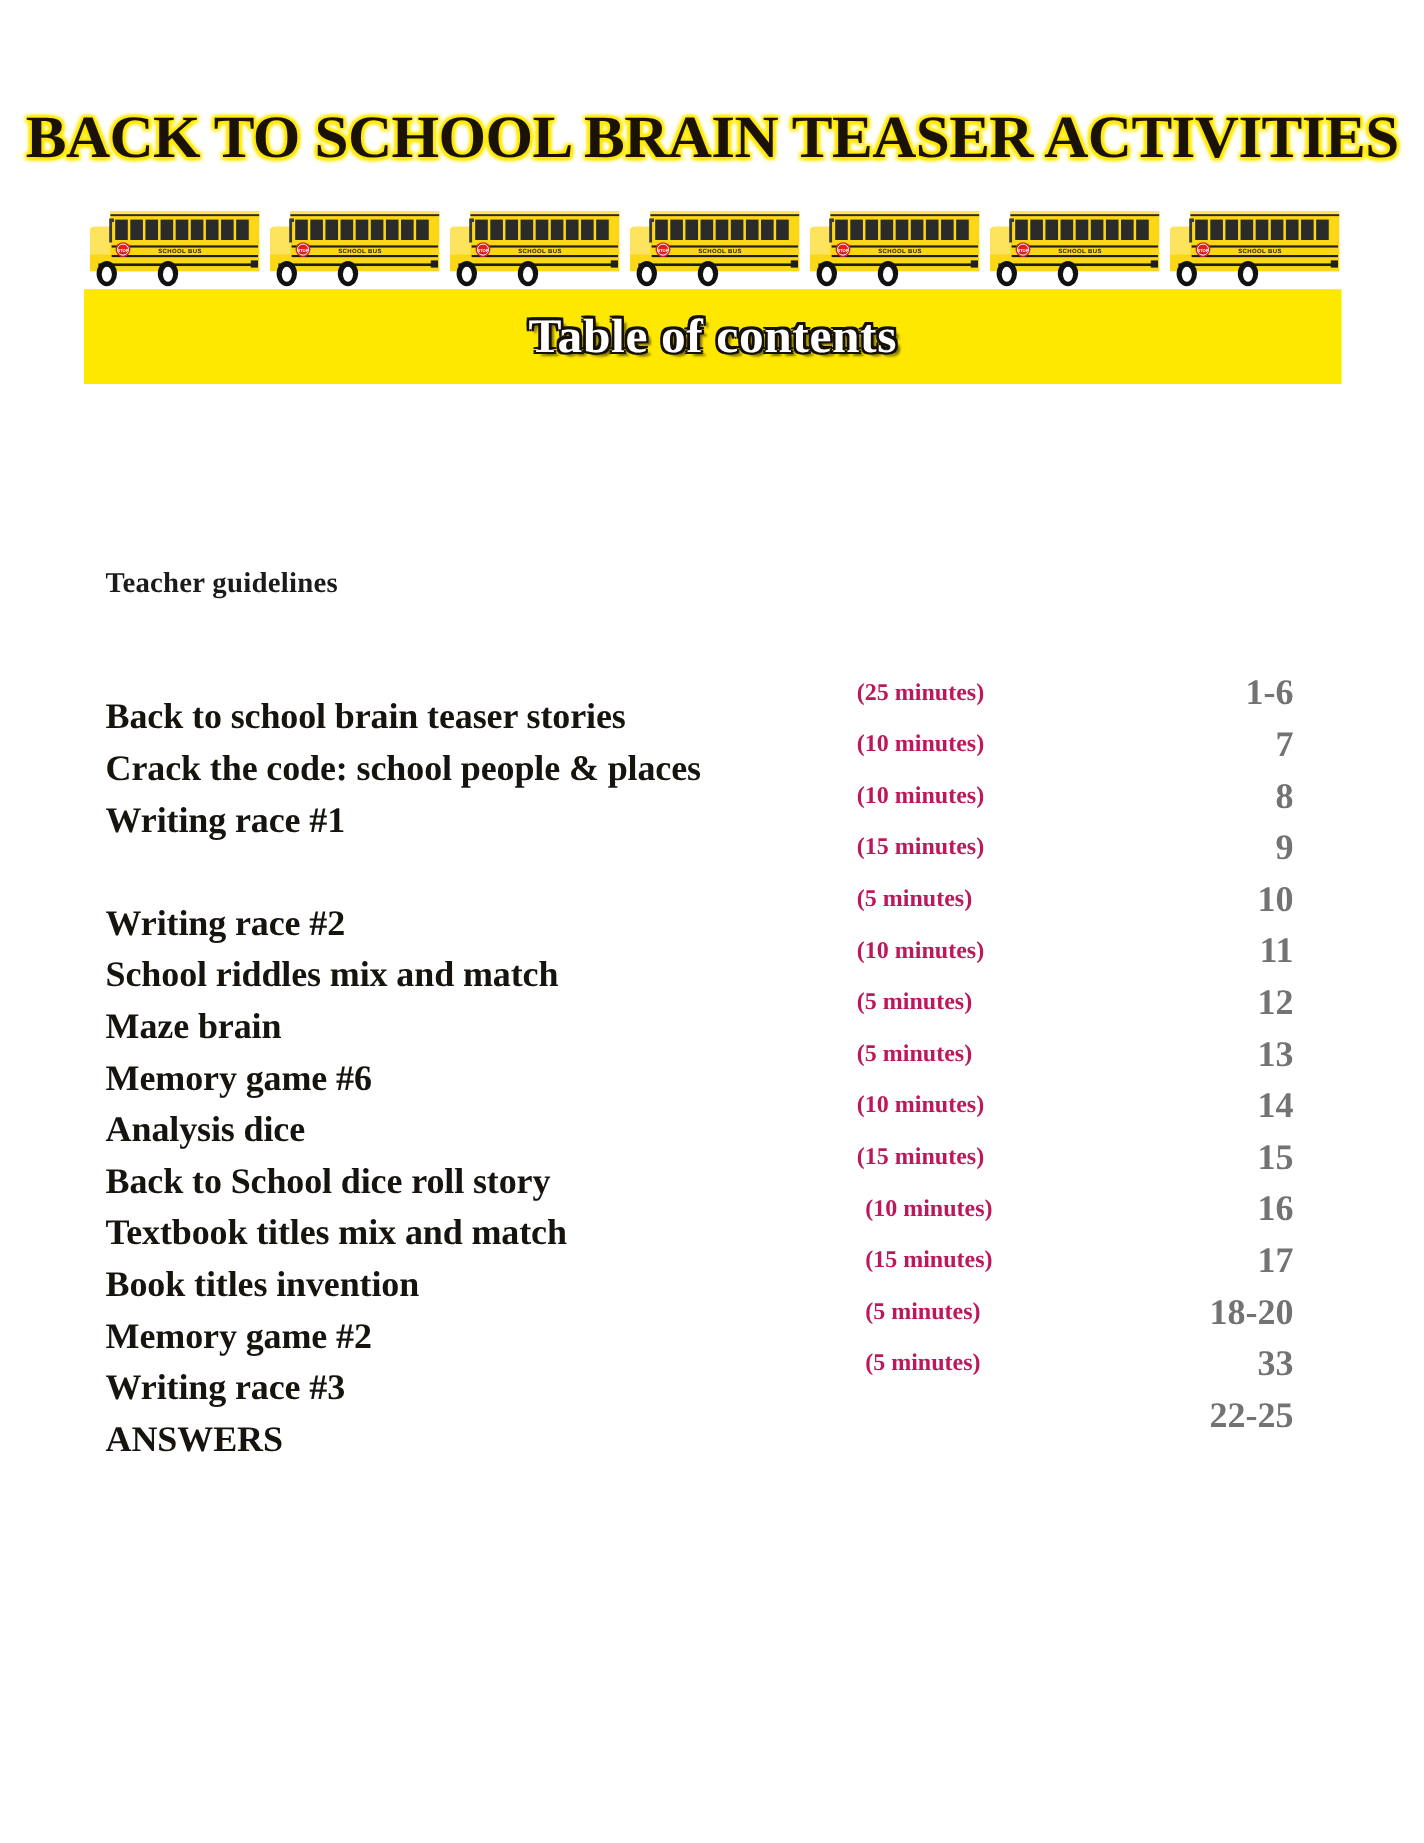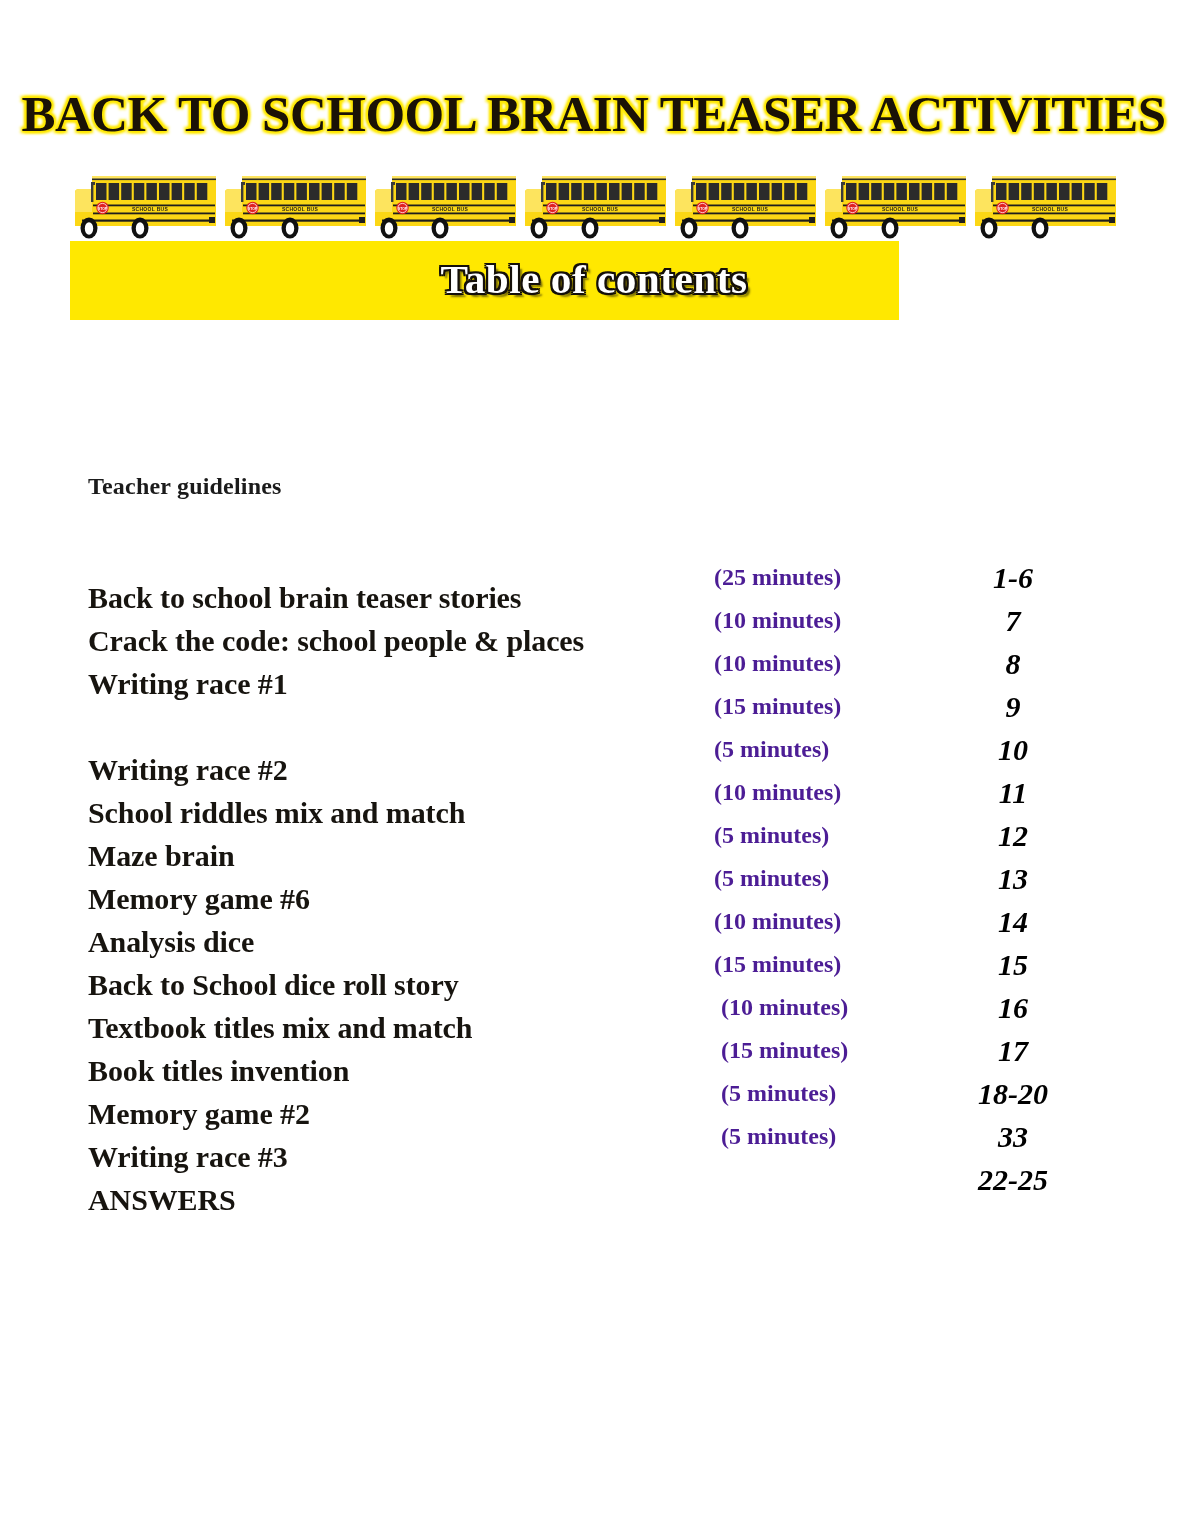--- a/index.html
+++ b/index.html
@@ -56,21 +56,21 @@
     top: 0;
     width: 150px;
     height: 74px;
   }
 
   
   .banner {
     position: absolute;
     left: 70px;
     top: 241px;
-    width: 829px;
+    width: 1048px;
     height: 79px;
     background: #ffe800;
   }
   .banner-title {
     position: absolute;
     left: 0;
     top: 14px;
     width: 1048px;
     text-align: center;
     font-family: "Liberation Serif", "DejaVu Serif", serif;
@@ -120,37 +120,36 @@
     font-size: 30px;
     font-weight: bold;
     color: #17140f;
     letter-spacing: -0.1px;
     margin-top: 20px;
   }
   .toc-time {
     position: absolute;
     left: 626px;
     top: 0;
-    font-size: 24px;
-    font-weight: bold;
-    color: #4c1d95;
+    font-size: 20px;
+    font-weight: bold;
+    color: #be185d;
   }
   .toc-time.shift {
     left: 633px;
   }
   .toc-page {
     position: absolute;
     left: 860px;
     top: 0;
     width: 130px;
-    text-align: center;
+    text-align: right;
     font-size: 30px;
     font-weight: bold;
-    color: #000000;
-    font-style: italic;
+    color: #737373;
   }
 </style>
 </head>
 <body>
 
 <div class="page-title">BACK TO SCHOOL BRAIN TEASER ACTIVITIES</div>
 
 <div class="bus-strip">
     <div class="bus" style="left: 0px;"><svg viewBox="0 0 150 74" width="150" height="74">
         <path d="M5,30 L5,24 Q5,21 9,21 L22,21 L22,10 L146,10 L146,58 L5,58 Z" fill="#FCD715"></path>

